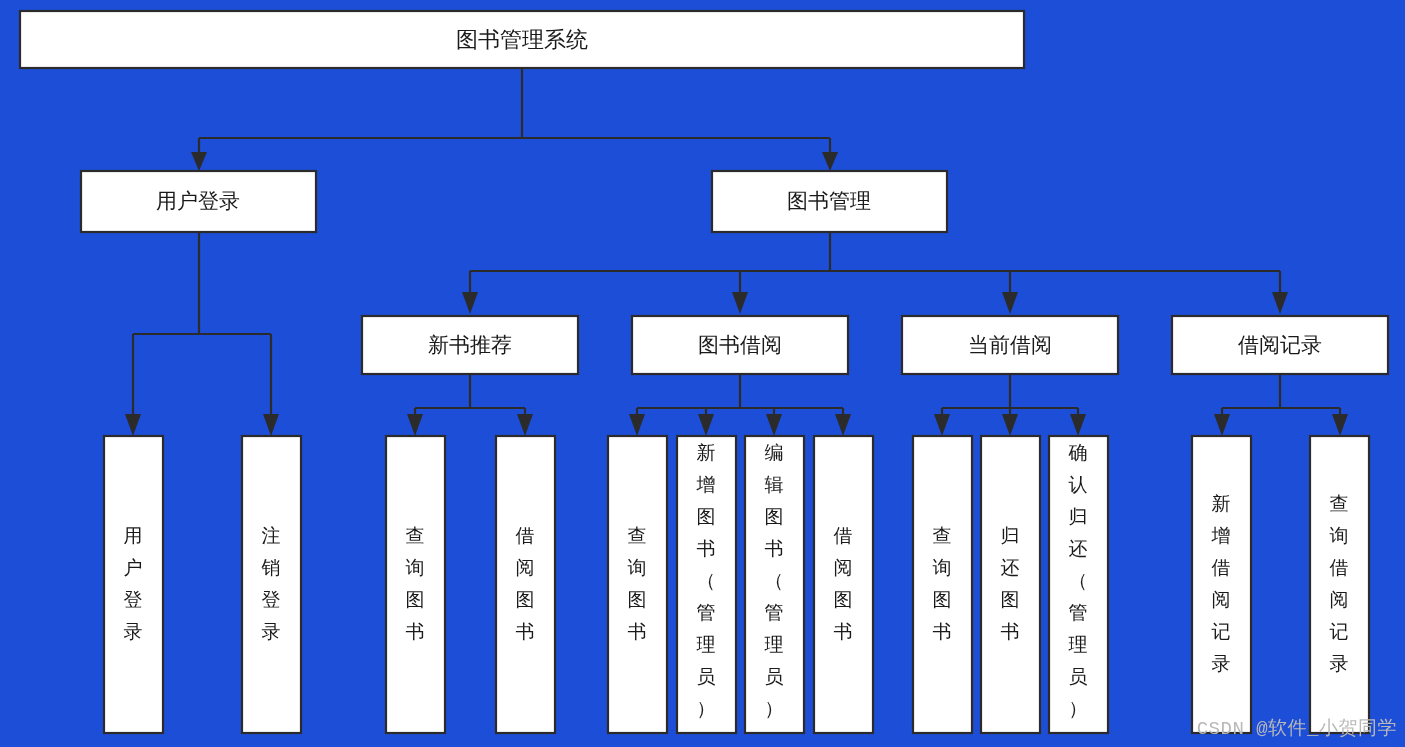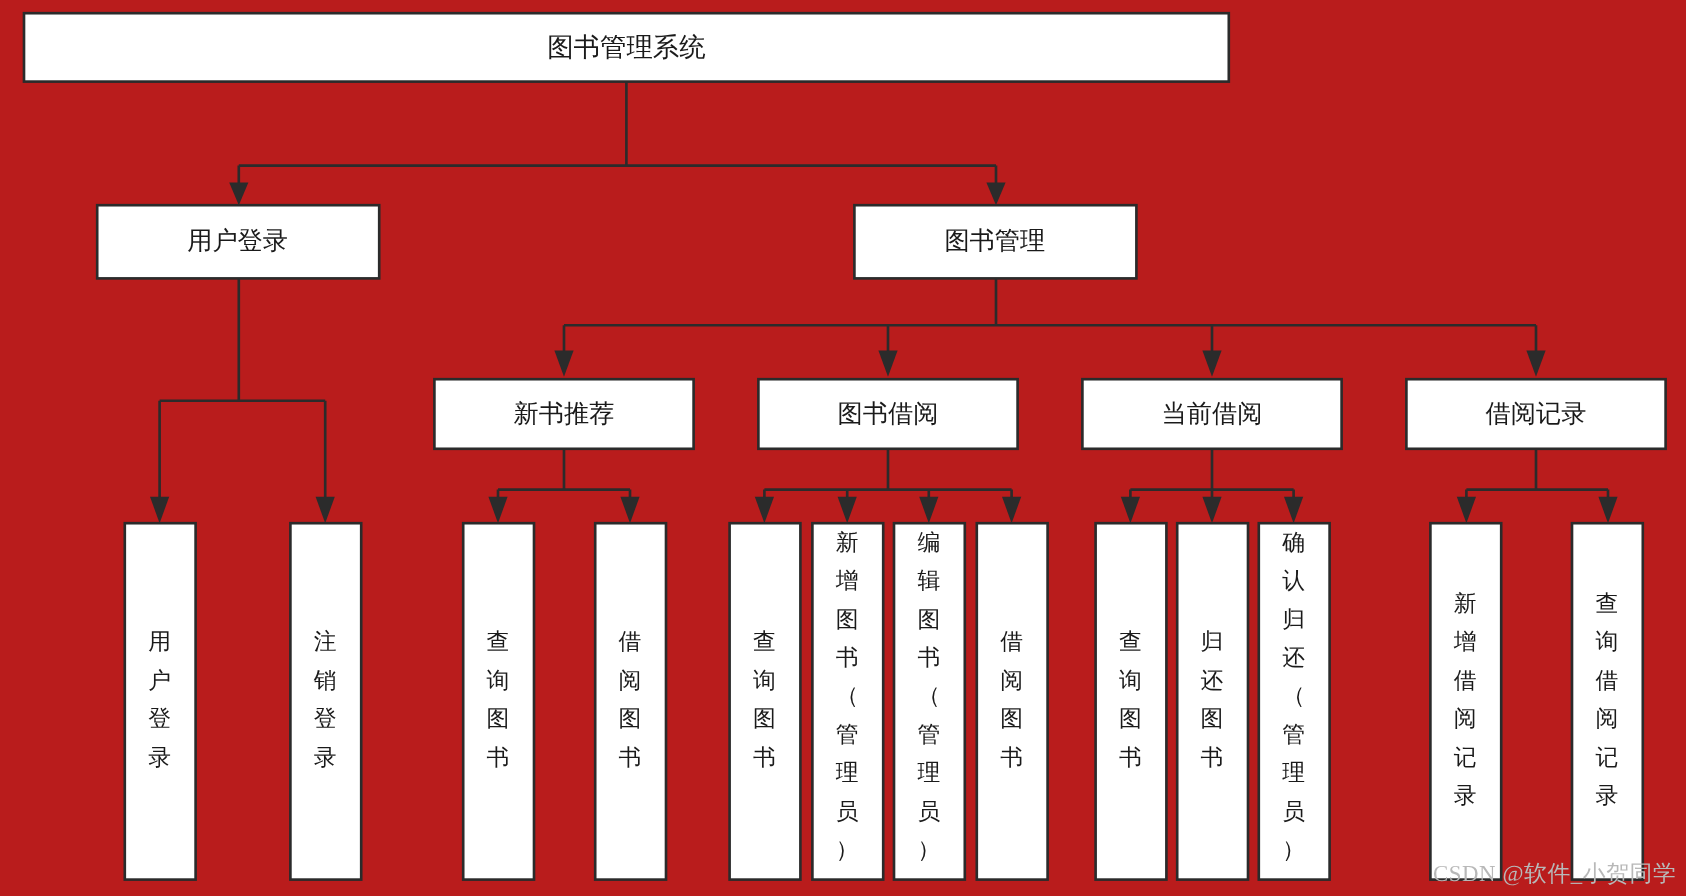--- a/index.html
+++ b/index.html
@@ -10,21 +10,21 @@
   body {
     width: 1405px;
     height: 747px;
     font-family: "DejaVu Sans", "Liberation Sans", sans-serif;
     overflow: hidden;
   }
   #diagram-root {
     position: relative;
     width: 1405px;
     height: 747px;
-    background: #b91c1c;
+    background: #1d4ed8;
   }
   svg.chart-svg {
     position: absolute;
     left: 0;
     top: 0;
     width: 1405px;
     height: 747px;
     display: block;
   }
   .node-box {
@@ -54,21 +54,21 @@
     fill: none;
   }
   .arrow-head {
     fill: #2b2b2b;
     stroke: none;
   }
   .watermark-text {
     position: absolute;
     right: 8px;
     bottom: 6px;
-    font-family: Liberation Serif, serif;
+    font-family: Liberation Mono, monospace;
     font-size: 19px;
     color: #b8b8b8;
     white-space: nowrap;
     letter-spacing: 0.5px;
   }
 </style>
 </head>
 <body>
 
 <div id="diagram-root">

